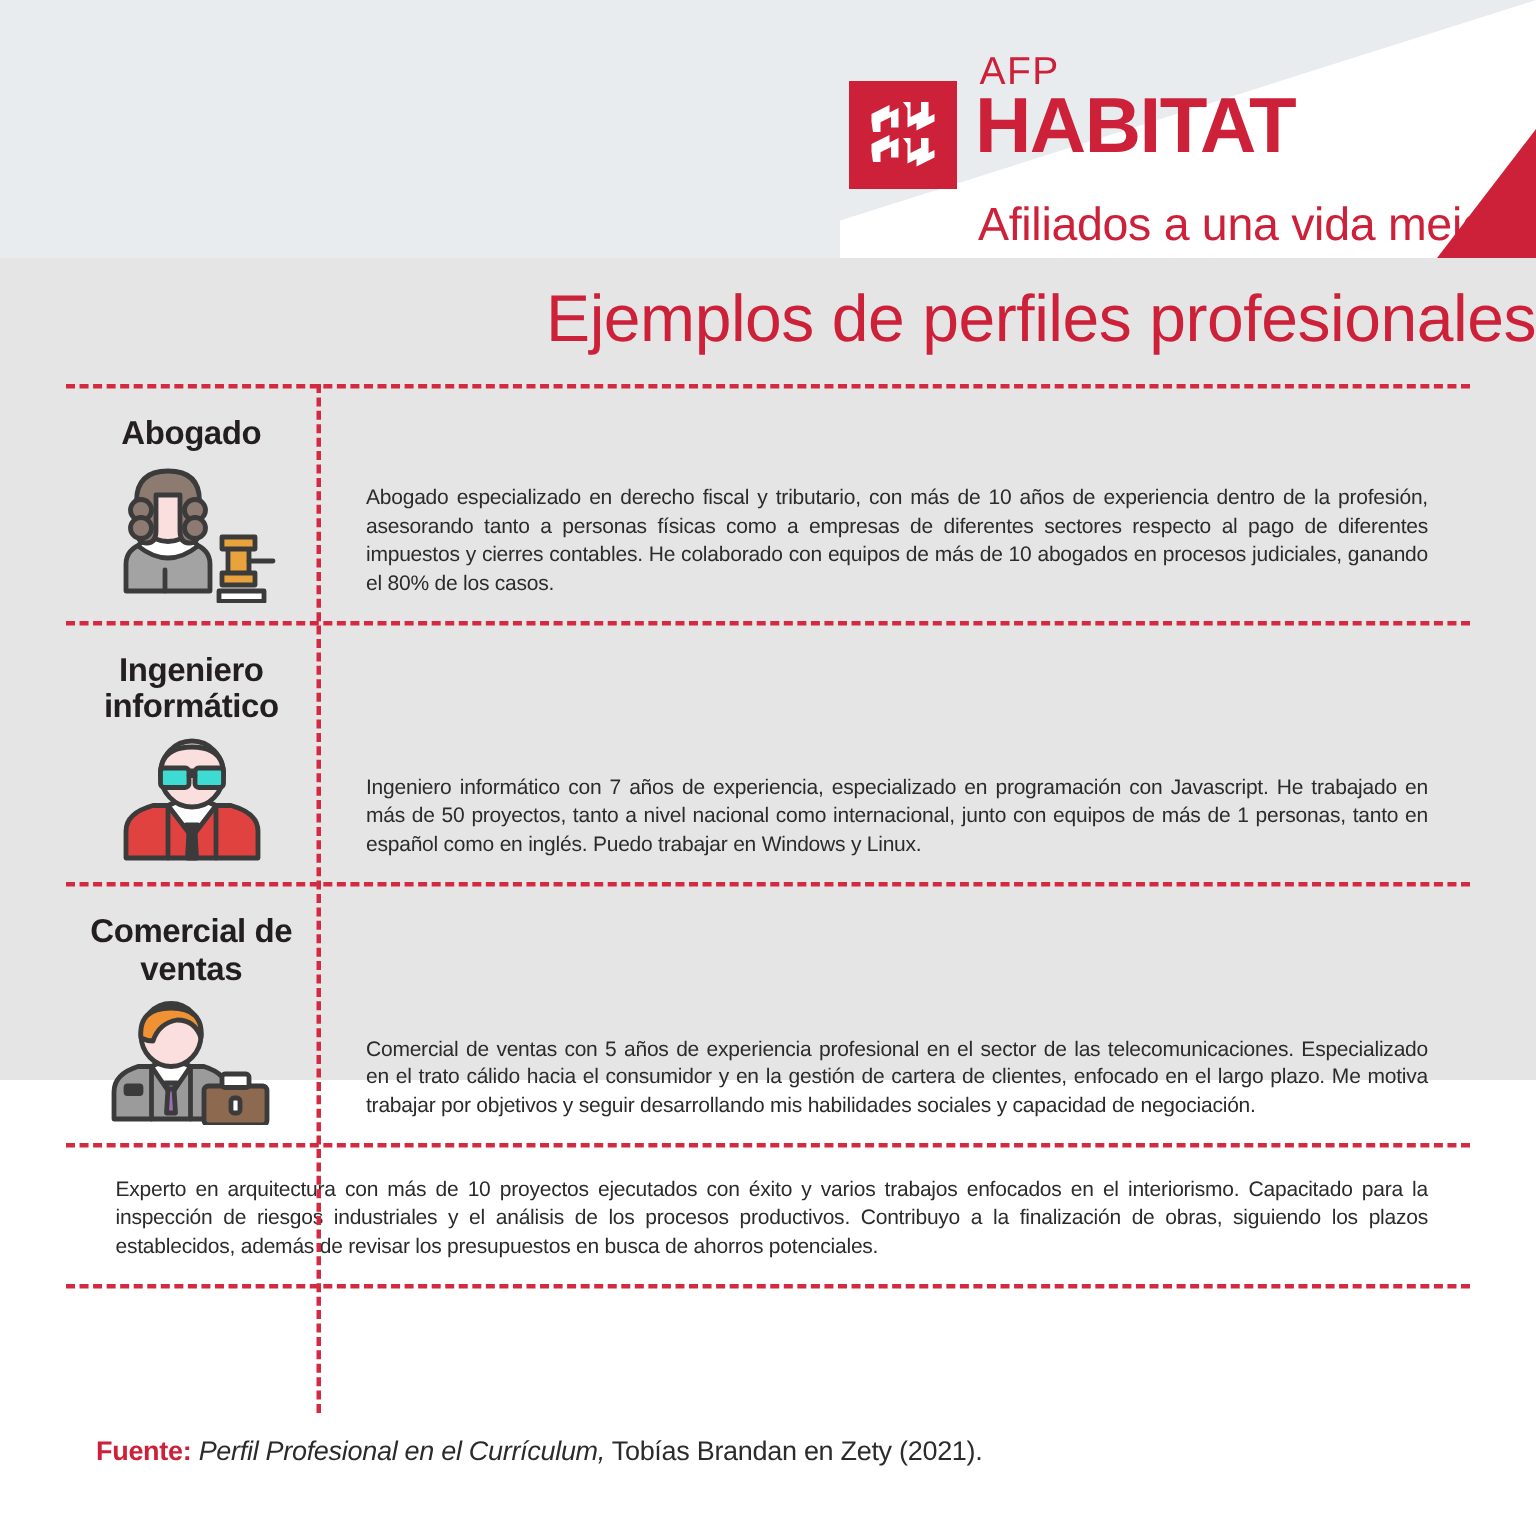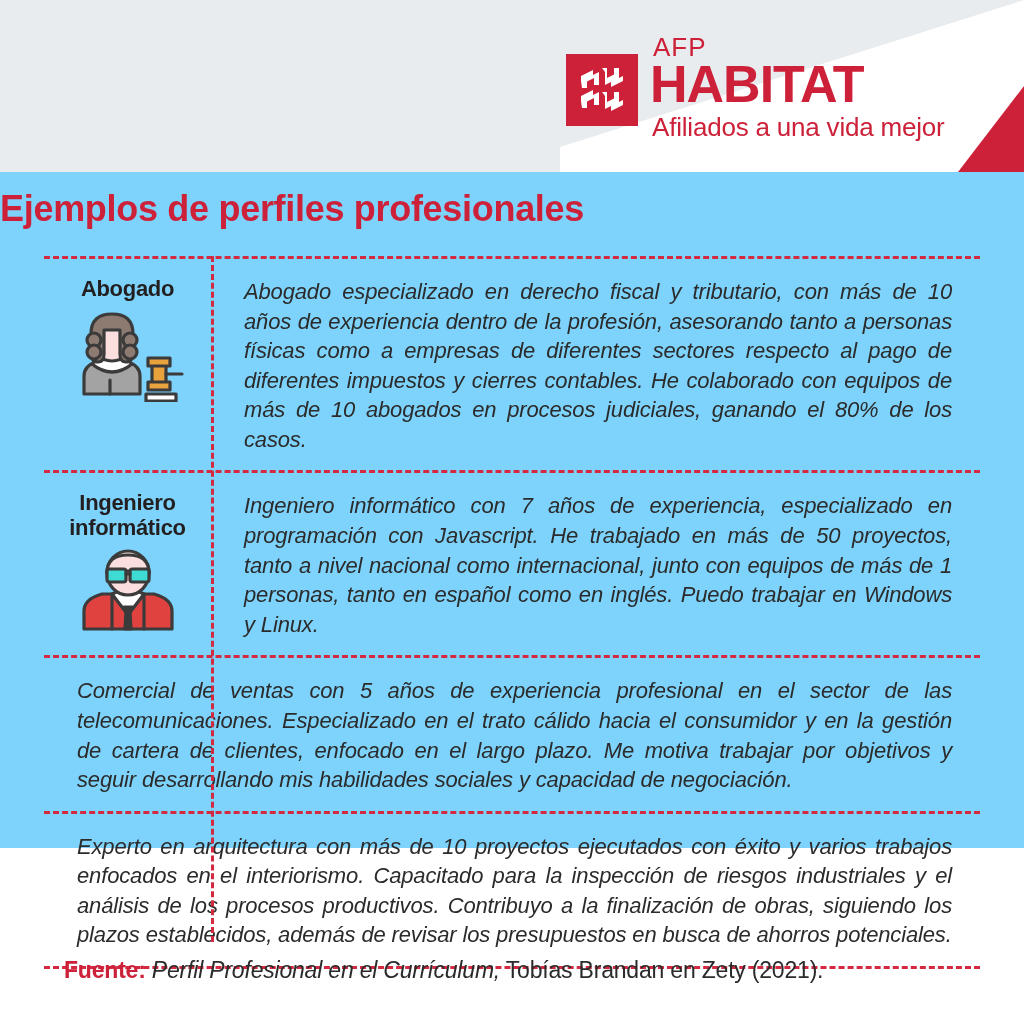--- a/index.html
+++ b/index.html
@@ -8,22 +8,22 @@
     width: 1024px;
     height: 1024px;
     background: #ffffff;
     font-family: "Liberation Sans", sans-serif;
     overflow: hidden;
   }
 
   #page {
     position: relative;
     width: 1024px;
-    height: 848px;
-    background: #7dd3fc;
+    height: 720px;
+    background: #e5e5e5;
   }
 
   
   .header {
     position: absolute;
     left: 0; top: 0;
     width: 1024px; height: 172px;
     background: #ffffff;
     overflow: hidden;
   }
@@ -81,37 +81,37 @@
   }
   .logo-habitat {
     color: #cd2139;
     font-size: 52px;
     font-weight: bold;
     line-height: 0.92;
     letter-spacing: -1px;
   }
   .logo-tagline {
     color: #cd2139;
-    font-size: 26px;
+    font-size: 31px;
     font-weight: 400;
     line-height: 1.1;
-    margin-top: 4px;
+    margin-top: 24px;
     margin-left: 2px;
     letter-spacing: -0.2px;
   }
 
   
   .page-title {
     position: absolute;
     left: 0; top: 188px;
     width: 1024px;
-    text-align: left;
-    color: #cd2139;
-    font-size: 36px;
-    font-weight: bold;
+    text-align: right;
+    color: #cd2139;
+    font-size: 44px;
+    font-weight: normal;
     letter-spacing: -0.3px;
   }
 
   
   .table {
     position: absolute;
     left: 44px; top: 256px;
     width: 936px;
   }
   .vdivider {
@@ -122,21 +122,21 @@
     border-left: 3px dashed #d32a41;
   }
   .hrule {
     height: 0;
     border-top: 3px dashed #d32a41;
     width: 936px;
   }
 
   .row {
     display: flex;
-    align-items: flex-start;
+    align-items: flex-end;
     width: 936px;
   }
   .cell-label {
     width: 167px;
     flex: 0 0 167px;
     display: flex;
     flex-direction: column;
     align-items: center;
     padding-top: 18px;
     padding-bottom: 12px;
@@ -151,35 +151,34 @@
   }
   .job-icon {
     margin-top: 8px;
   }
   .job-icon svg { display: block; }
 
   .cell-text {
     flex: 1 1 auto;
     padding: 18px 28px 16px 33px;
     color: #2b2b2b;
-    font-size: 22px;
+    font-size: 14px;
     line-height: 1.345;
     text-align: justify;
     -moz-text-align-last: left;
     text-align-last: left;
     letter-spacing: -0.15px;
-    font-style: italic;
   }
 
   
   .footer {
     position: absolute;
     left: 64px; top: 957px;
     width: 920px;
-    font-size: 23px;
+    font-size: 18px;
     color: #2b2b2b;
     letter-spacing: -0.2px;
   }
   .footer-label {
     color: #cd2139;
     font-weight: bold;
   }
   .footer-italic { font-style: italic; }
 </style>
 </head>
@@ -267,20 +266,41 @@
             </g>
           </svg>
         </div>
       </div>
       <div class="cell-text">Ingeniero informático con 7 años de experiencia, especializado en programación con Javascript. He trabajado en más de 50 proyectos, tanto a nivel nacional como internacional, junto con equipos de más de 1 personas, tanto en español como en inglés. Puedo trabajar en Windows y Linux.</div>
     </div>
 
     <div class="hrule"></div>
 
     <div class="row">
+      <div class="cell-label">
+        <div class="job-title">Comercial de ventas</div>
+        <div class="job-icon">
+          <svg width="116" height="84" viewBox="0 0 116 84" xmlns="http://www.w3.org/2000/svg">
+            <g stroke="#3b3b3b" stroke-width="3.2" stroke-linejoin="round" stroke-linecap="round">
+              <path d="M6 80 L6 62 Q6 50 22 45 L44 45 L66 45 Q82 50 82 62 L82 80 Z" fill="#9b9b9b"></path>
+              <path d="M31 45 L44 64 L57 45 Q50 41 44 41 Q38 41 31 45 Z" fill="#ffffff"></path>
+              <path d="M31 45 L31 80" fill="none"></path>
+              <path d="M57 45 L57 80" fill="none"></path>
+              <rect x="14" y="58" width="10" height="5" rx="1" fill="#3b3b3b"></rect>
+              <ellipse cx="44" cy="24" rx="20" ry="21" fill="#fbdede"></ellipse>
+              <path d="M24 26 Q22 6 44 6 Q66 6 64 26 Q60 14 48 14 Q36 16 32 28 Q28 28 24 26 Z" fill="#f09233"></path>
+              <path d="M44 64 L48 56 L40 56 Z" fill="#9d6fae"></path>
+              <path d="M42 60 L46 60 L47 76 L41 76 Z" fill="#9d6fae"></path>
+              <rect x="66" y="58" width="42" height="26" rx="3" fill="#8d6a4f"></rect>
+              <rect x="78" y="50" width="18" height="9" rx="2" fill="#ffffff"></rect>
+              <rect x="84" y="66" width="6" height="10" rx="2" fill="#ffffff"></rect>
+            </g>
+          </svg>
+        </div>
+      </div>
       <div class="cell-text">Comercial de ventas con 5 años de experiencia profesional en el sector de las telecomunicaciones. Especializado en el trato cálido hacia el consumidor y en la gestión de cartera de clientes, enfocado en el largo plazo. Me motiva trabajar por objetivos y seguir desarrollando mis habilidades sociales y capacidad de negociación.</div>
     </div>
 
     <div class="hrule"></div>
 
     <div class="row">
       <div class="cell-text">Experto en arquitectura con más de 10 proyectos ejecutados con éxito y varios trabajos enfocados en el interiorismo. Capacitado para la inspección de riesgos industriales y el análisis de los procesos productivos. Contribuyo a la finalización de obras, siguiendo los plazos establecidos, además de revisar los presupuestos en busca de ahorros potenciales.</div>
     </div>
 
     <div class="hrule"></div>

